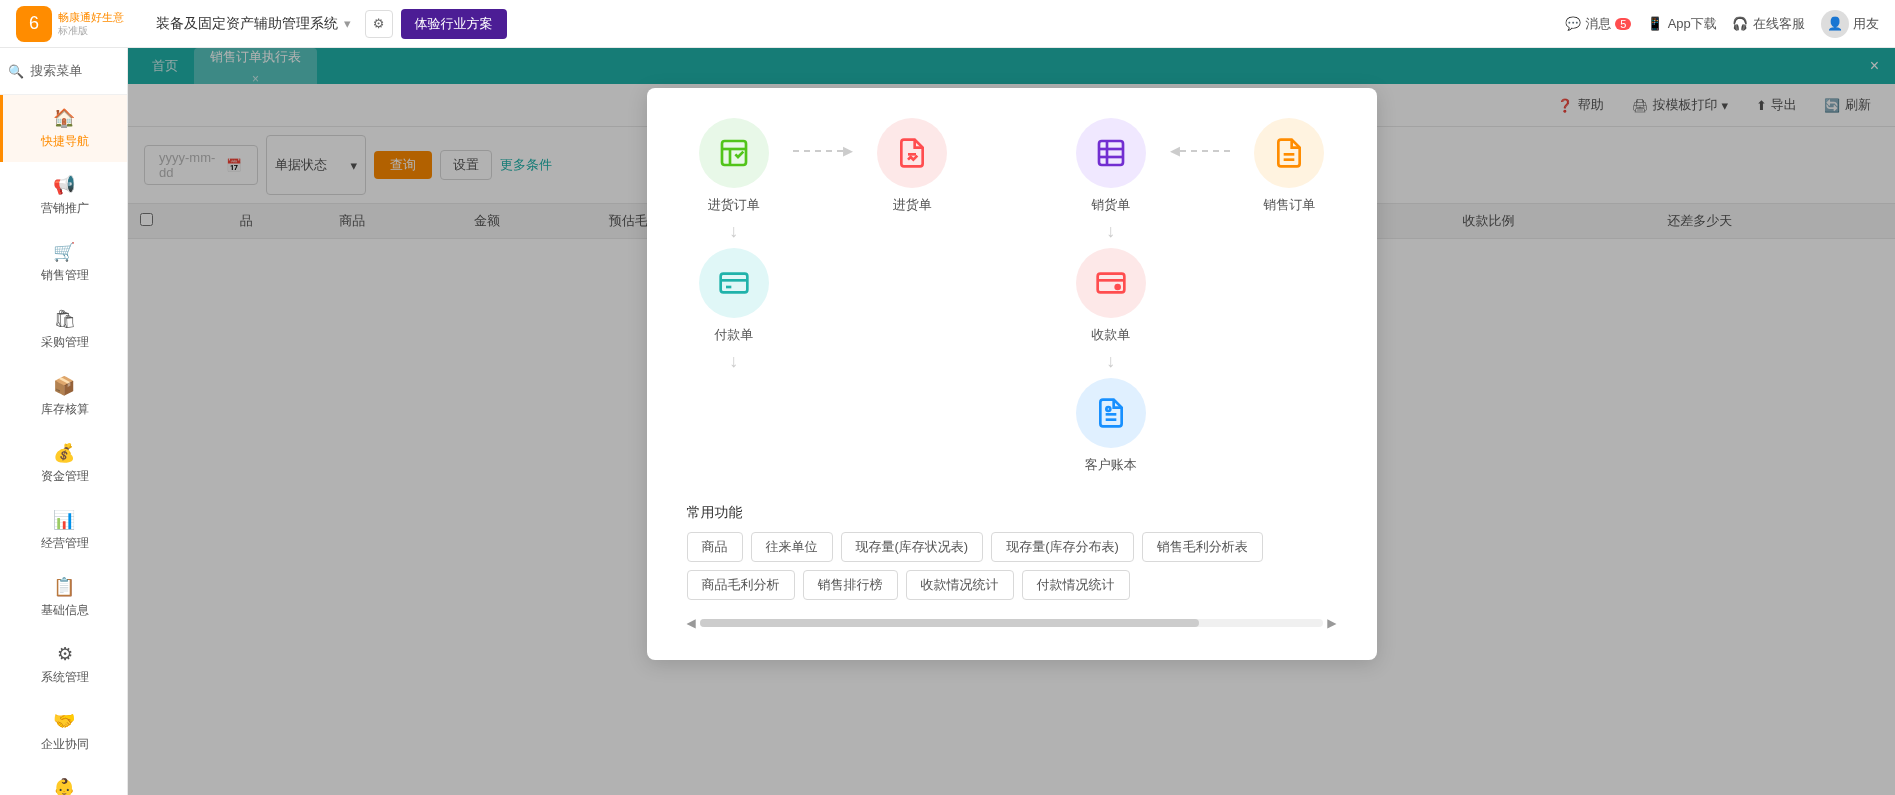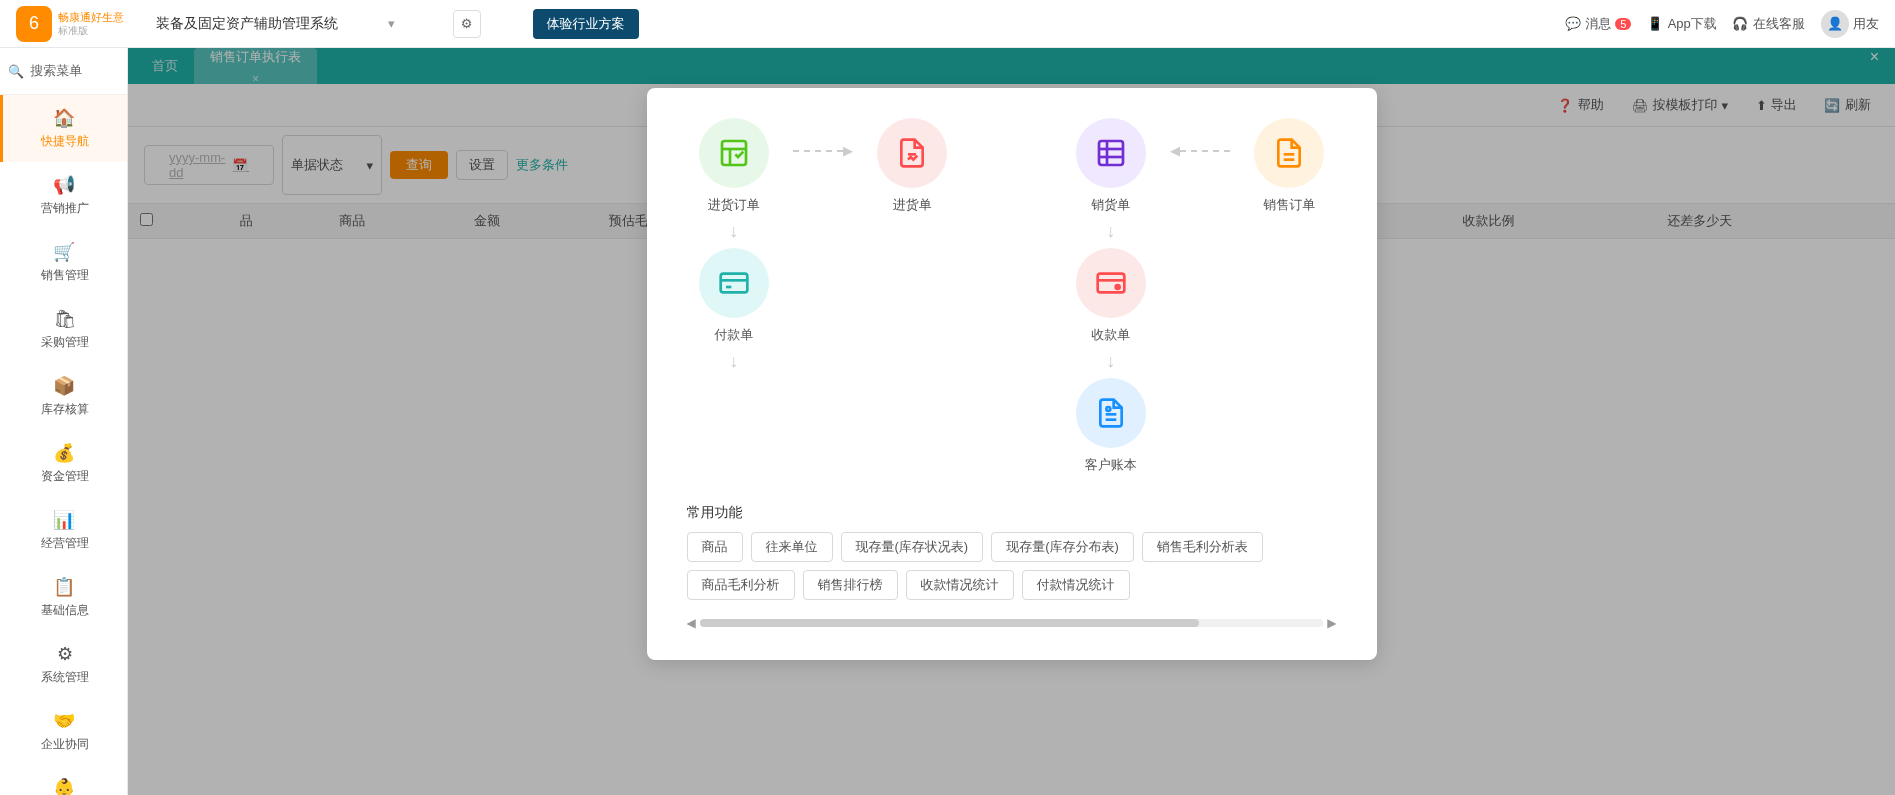--- a/index.html
+++ b/index.html
@@ -9,51 +9,51 @@
     .app-wrapper { display: flex; flex-direction: column; height: 795px; width: 1895px; }
     .top-bar { display: flex; align-items: center; background: #fff; height: 48px; padding: 0 16px; border-bottom: 1px solid #e8e8e8; flex-shrink: 0; }
     .main-area { display: flex; flex: 1; overflow: hidden; }
     .sidebar { width: 128px; background: #fff; border-right: 1px solid #e8e8e8; flex-shrink: 0; display: flex; flex-direction: column; }
     .content-area { flex: 1; display: flex; flex-direction: column; background: #f5f5f5; position: relative; }
 
     
     .logo-area { display: flex; align-items: center; width: 128px; flex-shrink: 0; }
     .logo-icon { width: 36px; height: 36px; background: #ff8c00; border-radius: 8px; display: flex; align-items: center; justify-content: center; color: white; font-size: 18px; margin-right: 6px; }
     .logo-text { font-size: 11px; color: #ff8c00; line-height: 1.3; }
-    .system-title-area { display: flex; align-items: center; margin-left: 12px; flex: 1; gap: 44px; }
+    .system-title-area { display: flex; align-items: center; margin-left: 12px; flex: 1; }
     .system-title { font-size: 14px; color: #333; font-weight: 500; }
     .title-arrow { color: #999; margin: 0 6px; }
     .settings-btn { width: 28px; height: 28px; border: 1px solid #ddd; border-radius: 4px; display: flex; align-items: center; justify-content: center; cursor: pointer; margin-left: 8px; color: #666; }
-    .experience-btn { background: #0c4a6e; color: white; border: none; padding: 6px 14px; border-radius: 4px; cursor: pointer; font-size: 13px; margin-left: 8px; }
+    .experience-btn { background: #4c1d95; color: white; border: none; padding: 6px 14px; border-radius: 4px; cursor: pointer; font-size: 13px; margin-left: 8px; }
     .top-right { display: flex; align-items: center; gap: 16px; margin-left: auto; }
     .top-right-item { display: flex; align-items: center; gap: 4px; color: #555; font-size: 13px; cursor: pointer; }
     .badge { background: #ff4d4f; color: white; border-radius: 10px; padding: 0 5px; font-size: 11px; min-width: 16px; text-align: center; }
     .user-avatar { width: 28px; height: 28px; border-radius: 50%; background: #ddd; display: flex; align-items: center; justify-content: center; }
 
     
-    .tab-bar { display: flex; align-items: flex-start; background: #20b2aa; height: 36px; padding: 0 8px; flex-shrink: 0; }
+    .tab-bar { display: flex; align-items: center; background: #20b2aa; height: 36px; padding: 0 8px; flex-shrink: 0; }
     .tab-item { padding: 0 16px; height: 36px; display: flex; align-items: center; color: rgba(255,255,255,0.8); cursor: pointer; font-size: 13px; gap: 6px; }
     .tab-item.active { background: rgba(255,255,255,0.25); color: white; border-radius: 4px 4px 0 0; flex-direction: column; }
     .tab-close { color: rgba(255,255,255,0.7); font-size: 12px; cursor: pointer; }
     .tab-bar-close { margin-left: auto; color: white; cursor: pointer; font-size: 16px; padding: 0 8px; }
 
     
     .sidebar-search { padding: 10px 8px; border-bottom: 1px solid #f0f0f0; }
     .sidebar-search-btn { width: 100%; display: flex; align-items: center; gap: 6px; color: #666; font-size: 13px; background: none; border: none; cursor: pointer; padding: 4px 0; }
     .sidebar-item { display: flex; flex-direction: column; align-items: center; padding: 12px 0; cursor: pointer; color: #555; font-size: 12px; gap: 4px; border-left: 3px solid transparent; }
     .sidebar-item.active { color: #ff8c00; background: #fff7f0; border-left-color: #ff8c00; }
     .sidebar-icon { font-size: 18px; }
 
     
     .content-toolbar { background: white; padding: 8px 16px; display: flex; align-items: center; justify-content: flex-end; gap: 12px; border-bottom: 1px solid #e8e8e8; flex-shrink: 0; }
     .toolbar-btn { display: flex; align-items: center; gap: 4px; color: #555; font-size: 13px; cursor: pointer; background: none; border: none; padding: 4px 8px; }
 
     
     .filter-bar { background: white; padding: 8px 16px; display: flex; align-items: center; gap: 8px; border-bottom: 1px solid #e8e8e8; flex-shrink: 0; flex-wrap: wrap; }
-    .filter-date { border: 1px solid #d9d9d9; border-radius: 4px; padding: 4px 24px; font-size: 13px; color: #bbb; width: 130px; display: flex; align-items: center; justify-content: space-between; text-decoration: underline; }
+    .filter-date { border: 1px solid #d9d9d9; border-radius: 4px; padding: 4px 14px; font-size: 13px; color: #bbb; width: 114px; display: flex; align-items: center; justify-content: space-between; }
     .filter-select { border: 1px solid #d9d9d9; border-radius: 4px; padding: 20px 8px; font-size: 13px; color: #555; min-width: 100px; display: flex; align-items: center; justify-content: space-between; }
     .query-btn { background: #ff8c00; color: white; border: none; padding: 5px 16px; border-radius: 4px; cursor: pointer; font-size: 13px; }
     .set-btn { background: #fff; color: #555; border: 1px solid #d9d9d9; padding: 5px 12px; border-radius: 4px; cursor: pointer; font-size: 13px; }
     .more-cond { color: #20b2aa; font-size: 13px; cursor: pointer; }
 
     
     .table-container { flex: 1; overflow: auto; background: white; margin: 0; }
     table { width: 100%; border-collapse: collapse; font-size: 13px; }
     thead th { background: #f5f5f5; padding: 8px 12px; text-align: left; border-bottom: 1px solid #e8e8e8; color: #555; font-weight: 500; white-space: nowrap; }
 

